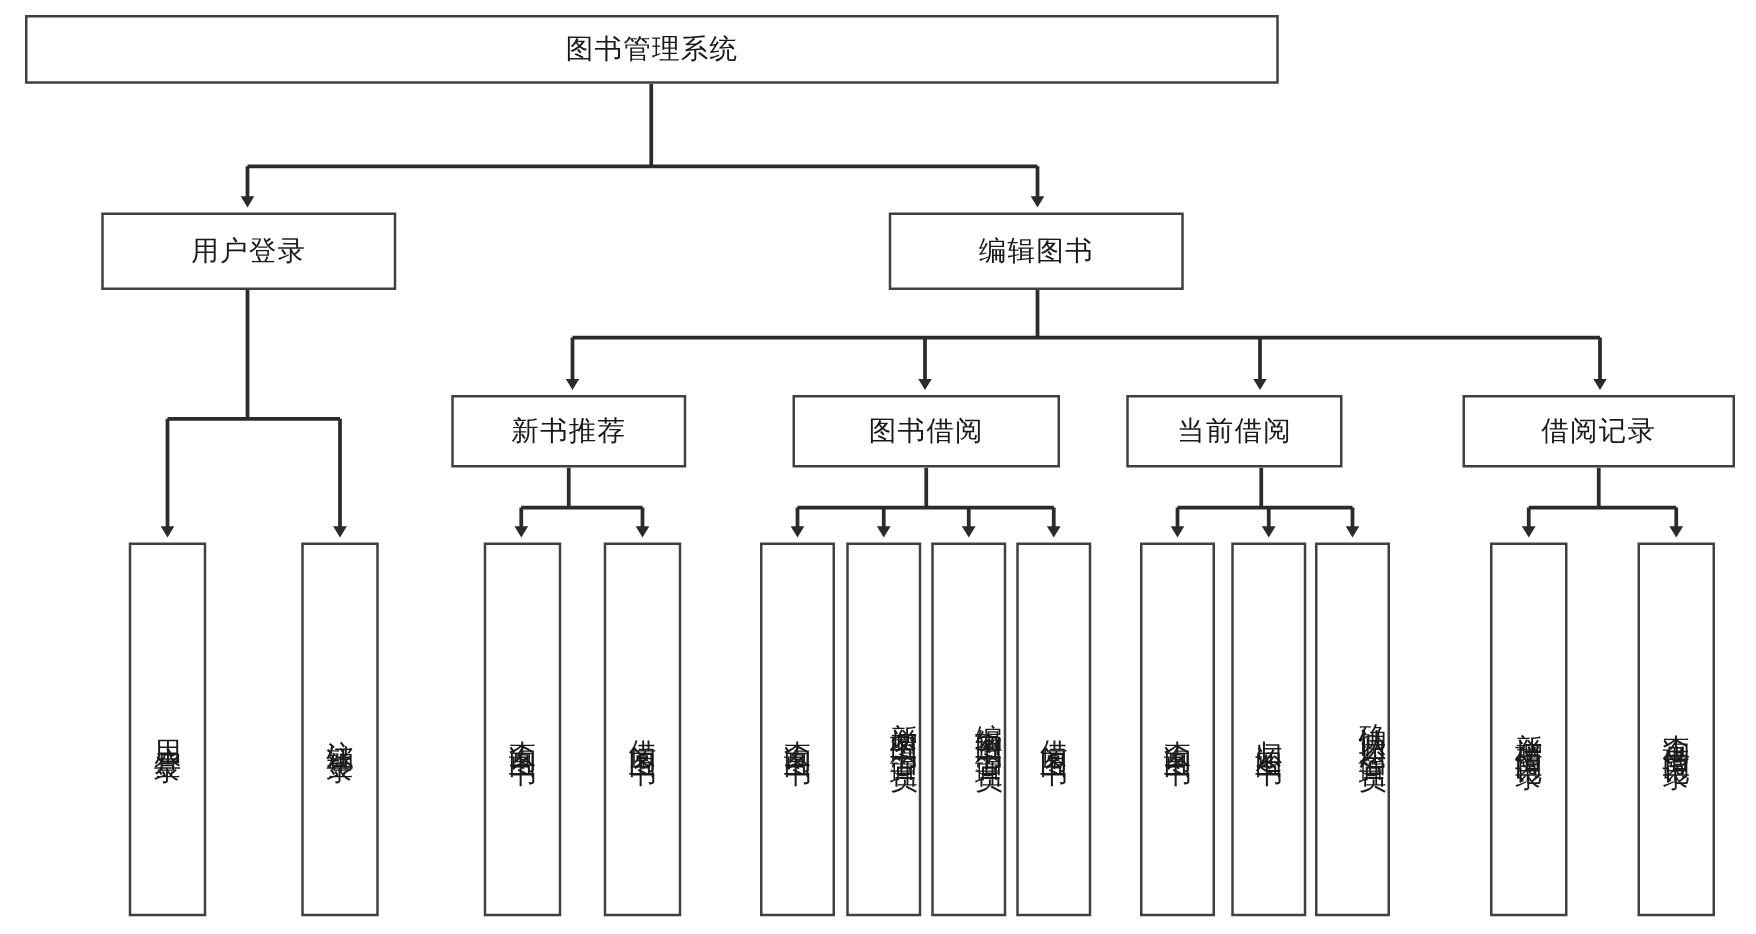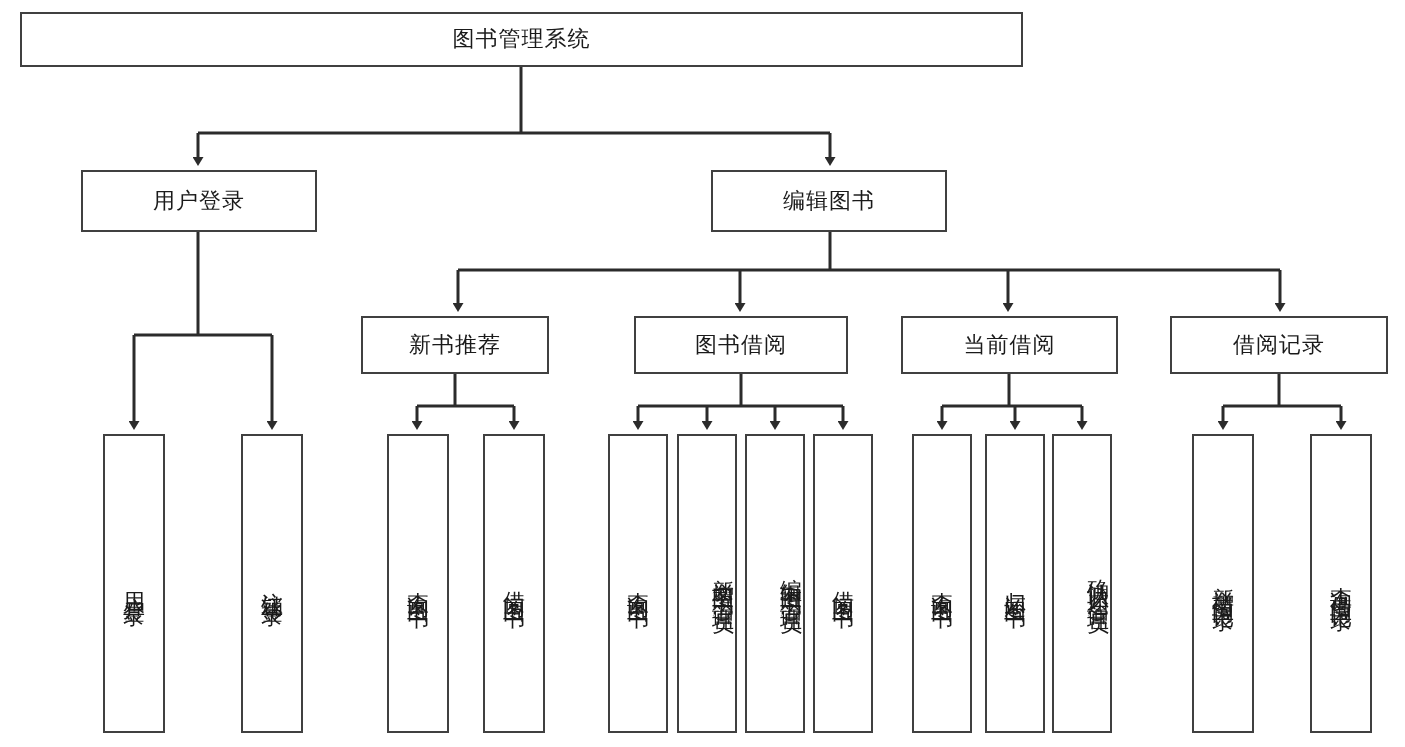--- a/index.html
+++ b/index.html
@@ -132,21 +132,21 @@
   <div class="node horiz" style="left:711px; top:170px; width:236px; height:62px;">
     <span>编辑图书</span>
   </div>
 
   <div class="node horiz" style="left:361px; top:316px; width:188px; height:58px;">
     <span>新书推荐</span>
   </div>
   <div class="node horiz" style="left:634px; top:316px; width:214px; height:58px;">
     <span>图书借阅</span>
   </div>
-  <div class="node horiz" style="left:901px; top:316px; width:217px; height:58px;">
+  <div class="node horiz" style="left:901px; top:316px; width:173px; height:58px;">
     <span>当前借阅</span>
   </div>
   <div class="node horiz" style="left:1170px; top:316px; width:218px; height:58px;">
     <span>借阅记录</span>
   </div>
 
   <div class="node vert" style="left:103px; top:434px; width:62px; height:299px;">
     <span>用户登录</span>
   </div>
   <div class="node vert" style="left:241px; top:434px; width:62px; height:299px;">

